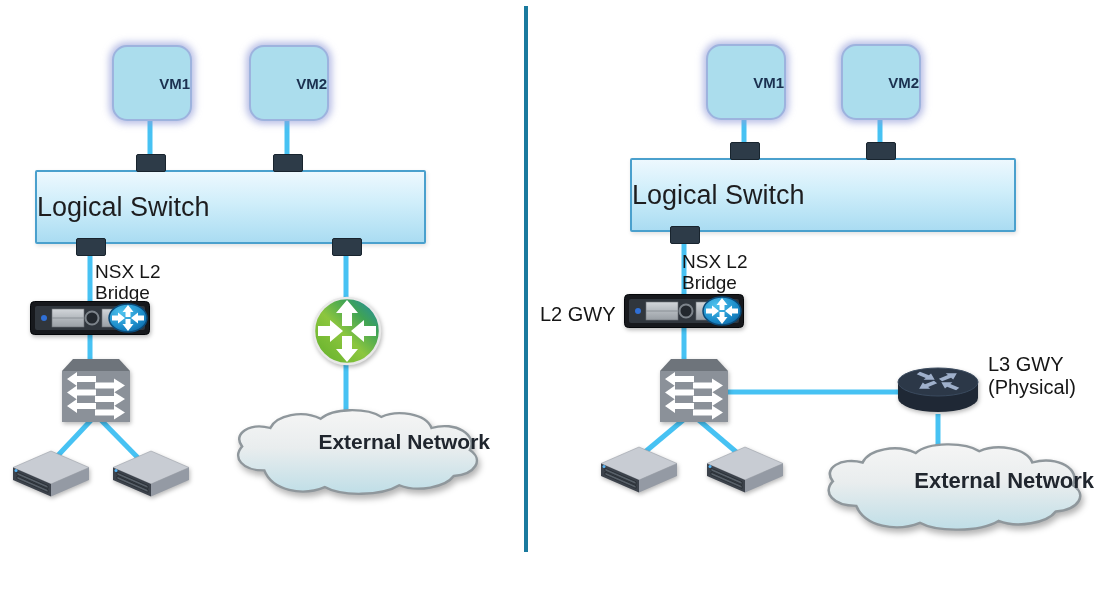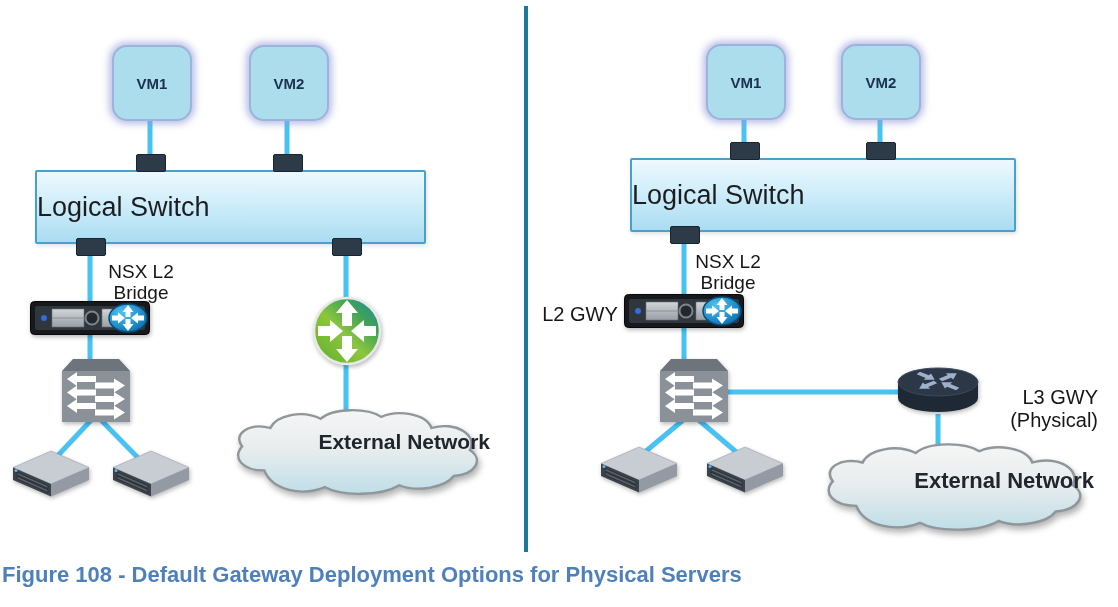--- a/index.html
+++ b/index.html
@@ -3,30 +3,30 @@
 <meta charset="utf-8">
 <style>
   html,body{margin:0;padding:0;background:#fff;}
   .stage{position:relative;width:1118px;height:607px;background:#ffffff;
          font-family:"Liberation Sans",sans-serif;overflow:hidden;}
   .wires{position:absolute;left:0;top:0;z-index:1;}
   .divider{position:absolute;left:524px;top:6px;width:4px;height:546px;background:#1A7A9E;z-index:2;}
   .vm{position:absolute;z-index:3;width:76px;height:72px;background:#ABDDED;
       border:2px solid #9DB3DE;border-radius:15px;
       box-shadow:0 0 7px 3px rgba(148,156,216,.65);
-      display:flex;align-items:center;justify-content:center;
+      display:flex;align-items:center;justify-content:flex-end;
       font-size:15px;font-weight:bold;color:#1B3150;}
   .lswitch{position:absolute;z-index:3;
       background:linear-gradient(180deg,#EDF8FE 0%,#CFEEFA 45%,#AADCF2 100%);
       border:2px solid #4AA0CD;border-radius:2px;
       display:flex;align-items:center;
       font-size:27px;color:#1D1D1F;box-shadow:1px 2px 4px rgba(0,0,0,.12);}
   .port{position:absolute;z-index:4;width:28px;height:16px;background:#2D3B48;
       border:1px solid #18242E;border-radius:2px;}
-  .lbl{position:absolute;z-index:5;font-size:19px;color:#161616;line-height:21px;text-align:center;}
+  .lbl{position:absolute;z-index:5;font-size:19px;color:#161616;line-height:21px;text-align:left;}
   .lbl.size20{font-size:20px;line-height:23px;}
   .lbl.left-align{text-align:left;}
   .icon{position:absolute;z-index:4;}
   .icon svg{display:block;filter:drop-shadow(1px 2px 2px rgba(0,0,0,.28));}
   .cloud{position:absolute;z-index:3;}
   .cloud svg{display:block;filter:drop-shadow(2px 4px 3px rgba(0,0,0,.3));}
   .cloud-text{position:absolute;left:0;right:0;text-align:right;font-weight:bold;color:#20262E;z-index:4;}
   .caption{position:absolute;left:2px;top:562px;z-index:5;font-size:22px;font-weight:bold;
       color:#4E81BC;white-space:nowrap;}
 </style>
@@ -260,21 +260,21 @@
       <ellipse cx="42" cy="18" rx="40" ry="14" fill="#2C3848" stroke="#3A4A5E" stroke-width="1"></ellipse>
       <g transform="translate(42,17) scale(1,0.58)" fill="#9FB0CB">
         <path transform="rotate(-35) translate(3,0)" d="M0,-2.8 L11,-2.8 L11,-6.5 L20,0 L11,6.5 L11,2.8 L0,2.8 Z"></path>
         <path transform="rotate(145) translate(3,0)" d="M0,-2.8 L11,-2.8 L11,-6.5 L20,0 L11,6.5 L11,2.8 L0,2.8 Z"></path>
         <path transform="translate(-19.7,-13.8) rotate(35)" d="M0,-2.8 L11,-2.8 L11,-6.5 L20,0 L11,6.5 L11,2.8 L0,2.8 Z"></path>
         <path transform="translate(19.7,13.8) rotate(215)" d="M0,-2.8 L11,-2.8 L11,-6.5 L20,0 L11,6.5 L11,2.8 L0,2.8 Z"></path>
       </g>
     </svg>
   </div>
 
-  <div class="lbl size20 left-align" style="left:988px;top:386px;width:110px;text-align:right;">
+  <div class="lbl size20 left-align" style="left:988px;top:353px;width:110px;">
     <div>L3 GWY</div>
     <div>(Physical)</div>
   </div>
 
   <div class="icon" style="left:600px;top:446px;">
     <svg width="78" height="58" viewBox="0 0 78 58">
       <polygon points="39,1 77,17.5 39,34 1,17.5" fill="#C8CCD3" stroke="#9AA0A8" stroke-width="0.6"></polygon>
       <polygon points="1,17.5 1,30 39,46.5 39,34" fill="#3C424B"></polygon>
       <polygon points="77,17.5 77,30 39,46.5 39,34" fill="#949AA4"></polygon>
       <polygon points="5,22.2 36,35.7 36,38.4 5,24.9" fill="#586069" stroke="#20252B" stroke-width="0.7"></polygon>
@@ -300,15 +300,14 @@
           <stop offset="0" stop-color="#F5F5F5"></stop>
             <stop offset="0.45" stop-color="#E9EDEE"></stop>
             <stop offset="1" stop-color="#BFDEE7"></stop>
         </linearGradient>
       </defs>
       <path d="M36,66 C14,66 4,52 14,40 C4,26 22,14 42,20 C48,6 74,0 92,10 C104,-2 138,-2 152,8 C168,0 196,4 202,20 C226,12 248,28 240,44 C254,54 246,70 224,72 C216,84 188,90 170,82 C152,94 112,94 96,84 C74,94 44,88 36,66 Z" fill="url(#cg-b)" stroke="#8F979C" stroke-width="2.5"></path>
     </svg>
     <div class="cloud-text" style="top:30px;font-size:22px;">External Network</div>
   </div>
 
-  <div class="caption">Figure 108 - Default Gateway Deployment Options for Physical Servers</div>
 
 </div>
 
 </body></html>

